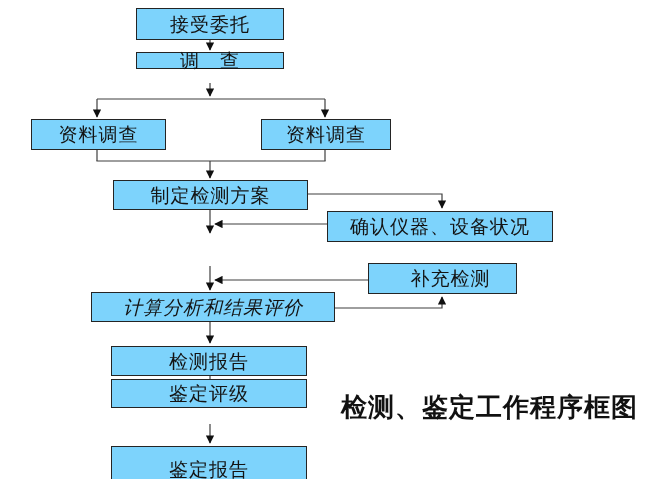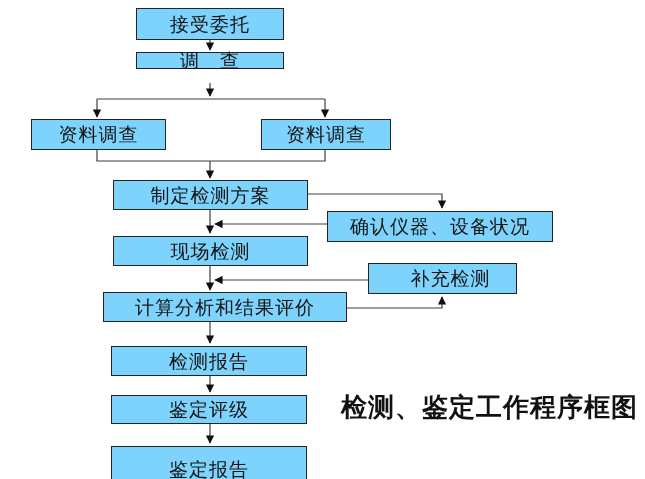--- a/index.html
+++ b/index.html
@@ -101,27 +101,26 @@
   <div class="node" style="left:136px; top:52px;  width:148px; height:17px;text-decoration:underline;">调　查</div>
 
   <div class="node" style="left:31px;  top:119px; width:135px; height:31px;">资料调查</div>
 
   <div class="node" style="left:261px; top:119px; width:130px; height:31px;">资料调查</div>
 
   <div class="node" style="left:113px; top:180px; width:195px; height:30px;">制定检测方案</div>
 
   <div class="node" style="left:327px; top:211px; width:226px; height:31px;">确认仪器、设备状况</div>
 
-  <div class="node" style="left:113px; top:236px; width:195px; height:30px;">现场检测</div>
 
   <div class="node" style="left:368px; top:263px; width:149px; height:31px;padding-left:16px;">补充检测</div>
 
-  <div class="node" style="left:103px;  top:292px; width:244px; height:30px;">计算分析和结果评价</div>
+  <div class="node" style="left:91px;  top:292px; width:244px; height:30px;font-style:italic;">计算分析和结果评价</div>
 
   <div class="node" style="left:111px; top:346px; width:196px; height:30px;">检测报告</div>
 
-  <div class="node" style="left:111px; top:395px; width:196px; height:29px;text-align:right;">鉴定评级</div>
+  <div class="node" style="left:111px; top:379px; width:196px; height:29px;text-align:right;">鉴定评级</div>
 
   <div class="node" style="left:111px; top:446px; width:196px; height:46px;">鉴定报告</div>
 
   <div class="diagram-title">检测、鉴定工作程序框图</div>
 
 </div>
 
 </body></html>

